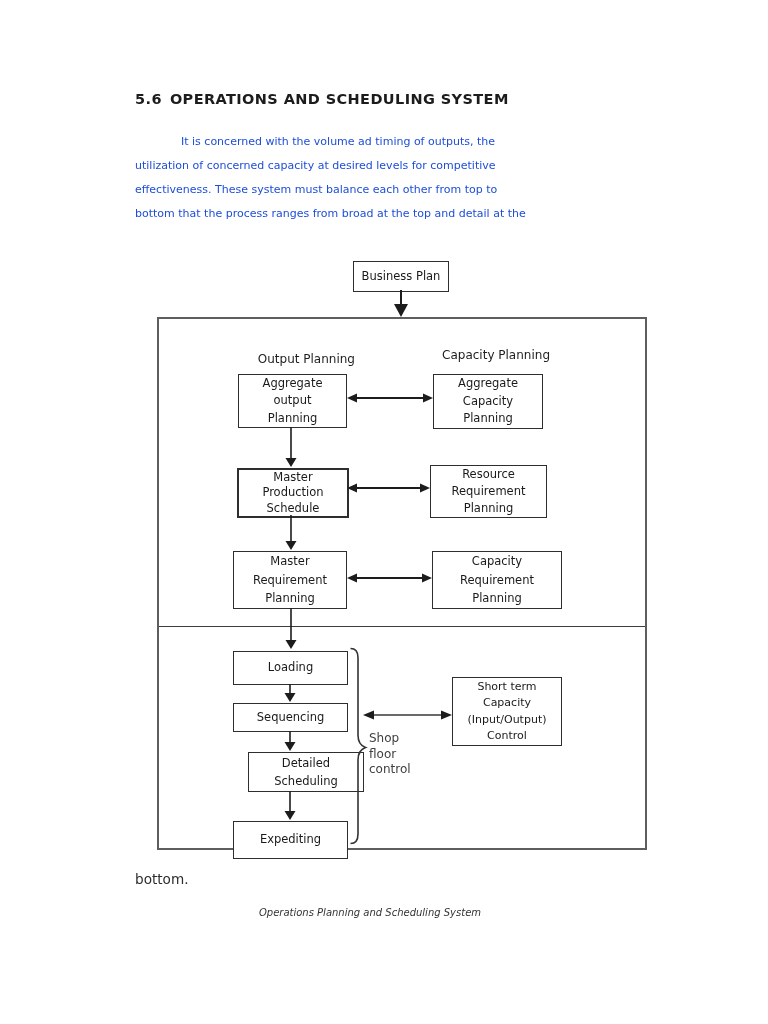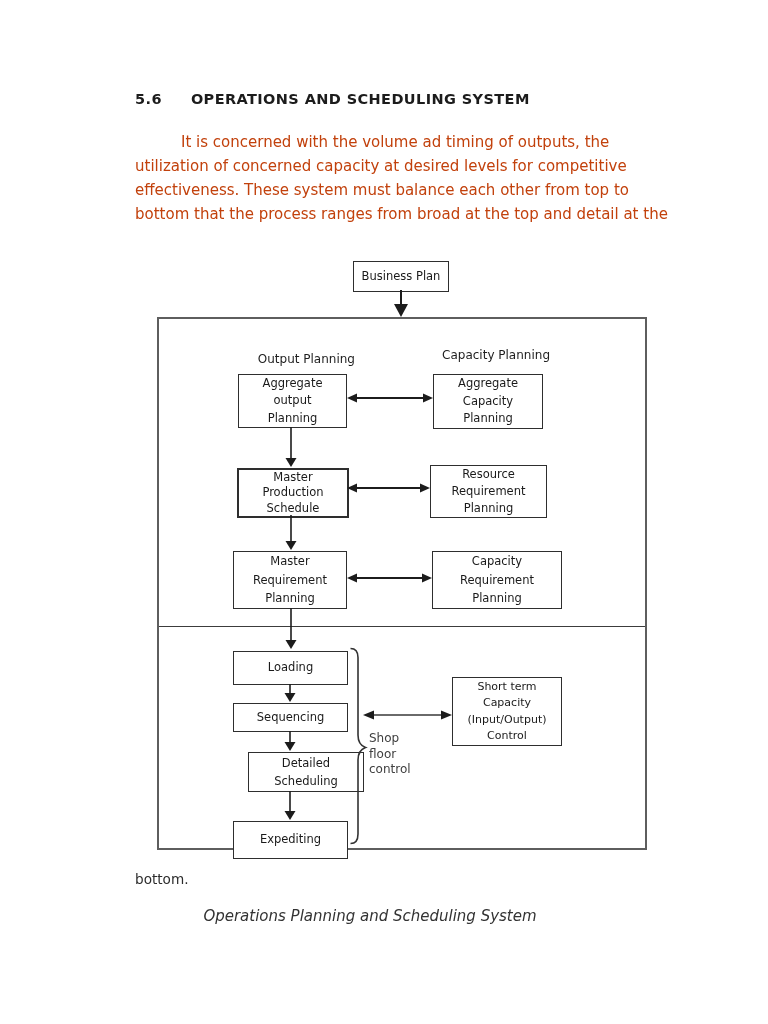--- a/index.html
+++ b/index.html
@@ -2,25 +2,25 @@
 <html><head>
 <meta charset="utf-8">
 <style>
   html,body{margin:0;padding:0;background:#ffffff;}
   .page{
     position:relative;width:768px;height:1024px;background:#ffffff;overflow:hidden;
     font-family:"DejaVu Sans","Liberation Sans",sans-serif;color:#1f1f1f;
   }
   
   .heading{position:absolute;left:135px;top:91px;display:flex;font-size:14.5px;font-weight:bold;letter-spacing:.4px;color:#1c1c1c;}
-  .heading .num{margin-right:29px;}
-  .para{position:absolute;left:135px;top:130px;width:545px;font-size:15px;line-height:24px;color:#c2410c;white-space:nowrap;}
+  .heading .num{margin-right:8px;}
+  .para{position:absolute;left:135px;top:130px;width:545px;font-size:11px;line-height:24px;color:#1d4ed8;white-space:nowrap;}
   .para .line.indent{padding-left:46px;}
   .bottom-text{position:absolute;left:135px;top:871px;font-size:13.6px;color:#2b2b2b;}
-  .caption{position:absolute;left:135px;top:907px;width:470px;text-align:center;font-style:italic;font-size:15px;color:#333;}
+  .caption{position:absolute;left:135px;top:907px;width:470px;text-align:center;font-style:italic;font-size:10px;color:#333;}
   
   .outer-box{position:absolute;left:157px;top:317px;width:486px;height:529px;border:2px solid #5e5e5e;background:#fff;z-index:1;}
   .ops-band{position:absolute;left:0;right:0;top:0;height:23px;border-bottom:2px solid #b5b5b5;text-align:center;font-size:11.5px;color:#222;padding-top:4px;}
   .section-divider{position:absolute;left:0;right:0;top:307px;height:0;border-top:1.5px solid #3c3c3c;}
   .dbox{position:absolute;background:#fff;border:1.5px solid #2e2e2e;z-index:2;
         display:flex;align-items:center;justify-content:center;text-align:center;
         font-size:11.5px;line-height:17.5px;color:#1a1a1a;white-space:pre-line;}
   .bp{left:353px;top:261px;width:94px;height:29px;text-align:center;}
   .aggO{left:238px;top:374px;width:107px;height:52px;}
   .aggC{left:433px;top:374px;width:108px;height:53px;}

